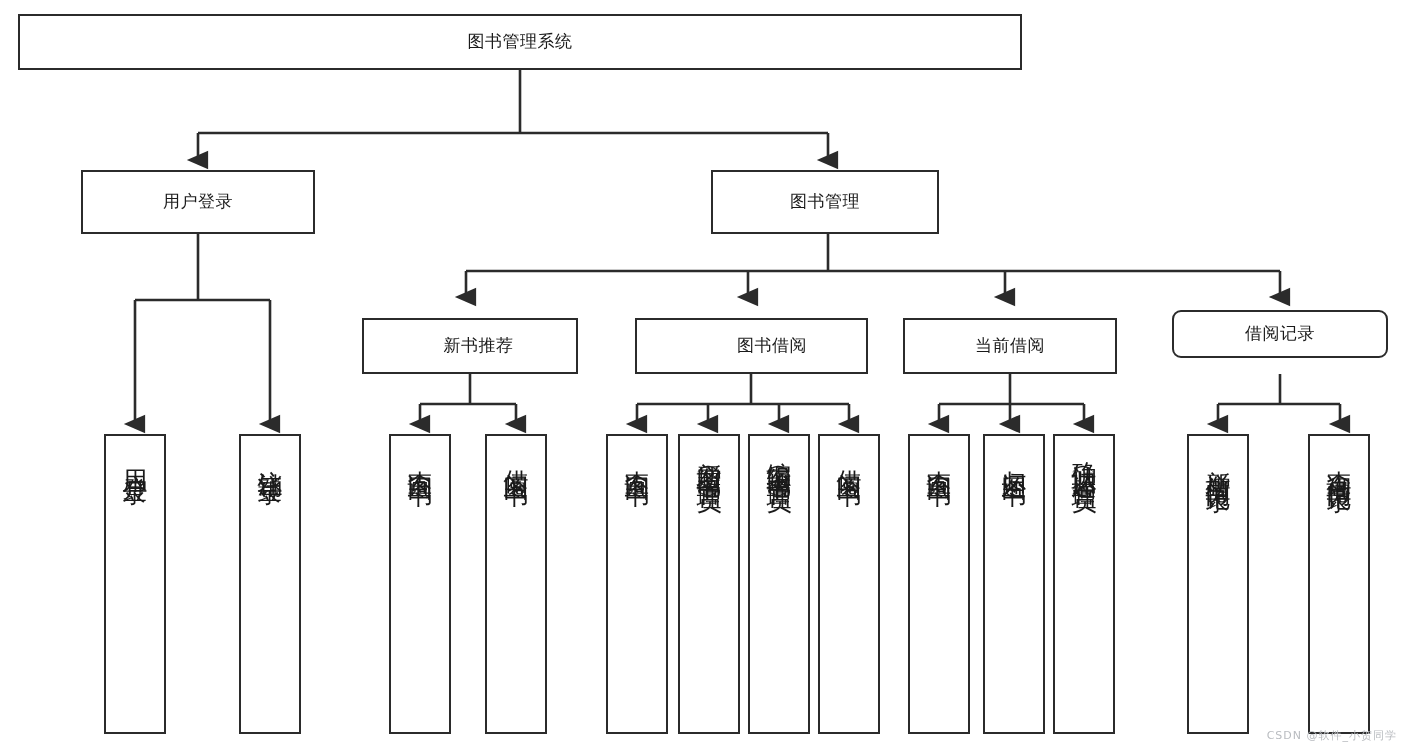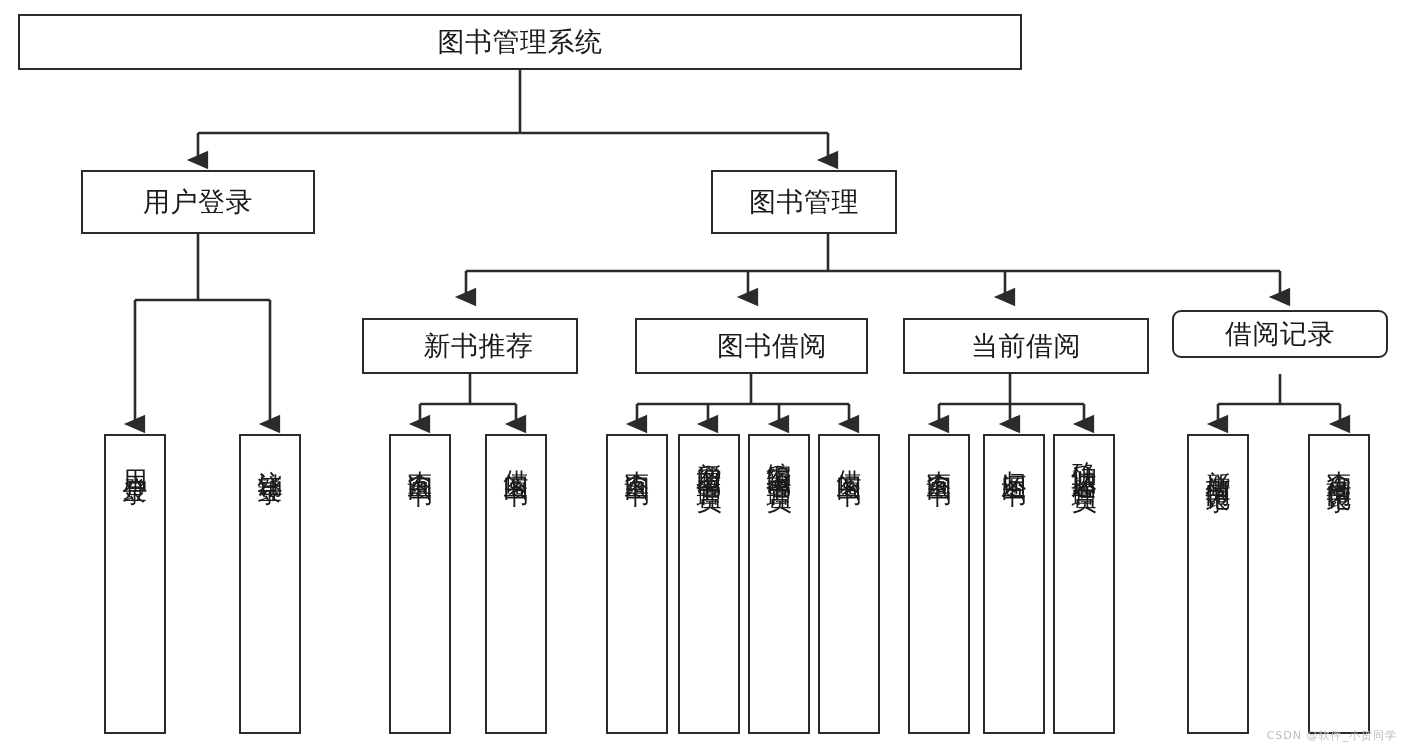--- a/index.html
+++ b/index.html
@@ -16,21 +16,21 @@
     position:absolute;
     box-sizing:border-box;
     background:#ffffff;
     border:2.4px solid #2b2b2b;
     display:flex;
     align-items:center;
     justify-content:center;
     color:#1a1a1a;
   }
   .node .label{
-    font-size:27px;
+    font-size:17px;
     line-height:1.12;
     letter-spacing:0.5px;
     white-space:nowrap;
     font-weight:400;
   }
   .node.leaf .label{
     writing-mode:vertical-rl;
     text-orientation:upright;
     font-size:25px;
     letter-spacing:4px;
@@ -109,31 +109,31 @@
     </g>
   </svg>
 
   <div class="node" style="left:18px;top:14px;width:1004px;height:56px;">
     <span class="label">图书管理系统</span>
   </div>
 
   <div class="node" style="left:81px;top:170px;width:234px;height:64px;">
     <span class="label">用户登录</span>
   </div>
-  <div class="node" style="left:711px;top:170px;width:186px;height:64px;text-align:right;">
+  <div class="node" style="left:711px;top:170px;width:228px;height:64px;text-align:right;">
     <span class="label">图书管理</span>
   </div>
 
   <div class="node" style="left:362px;top:318px;width:216px;height:56px;padding-left:17px;">
     <span class="label">新书推荐</span>
   </div>
   <div class="node" style="left:635px;top:318px;width:233px;height:56px;padding-left:41px;">
     <span class="label">图书借阅</span>
   </div>
-  <div class="node" style="left:903px;top:318px;width:246px;height:56px;">
+  <div class="node" style="left:903px;top:318px;width:214px;height:56px;">
     <span class="label">当前借阅</span>
   </div>
   <div class="node" style="left:1172px;top:310px;width:216px;height:48px;border-radius:9px;">
     <span class="label">借阅记录</span>
   </div>
 
   <div class="node leaf" style="left:104px;top:434px;width:62px;height:300px;">
     <span class="label">用户登录</span>
   </div>
   <div class="node leaf" style="left:239px;top:434px;width:62px;height:300px;">

